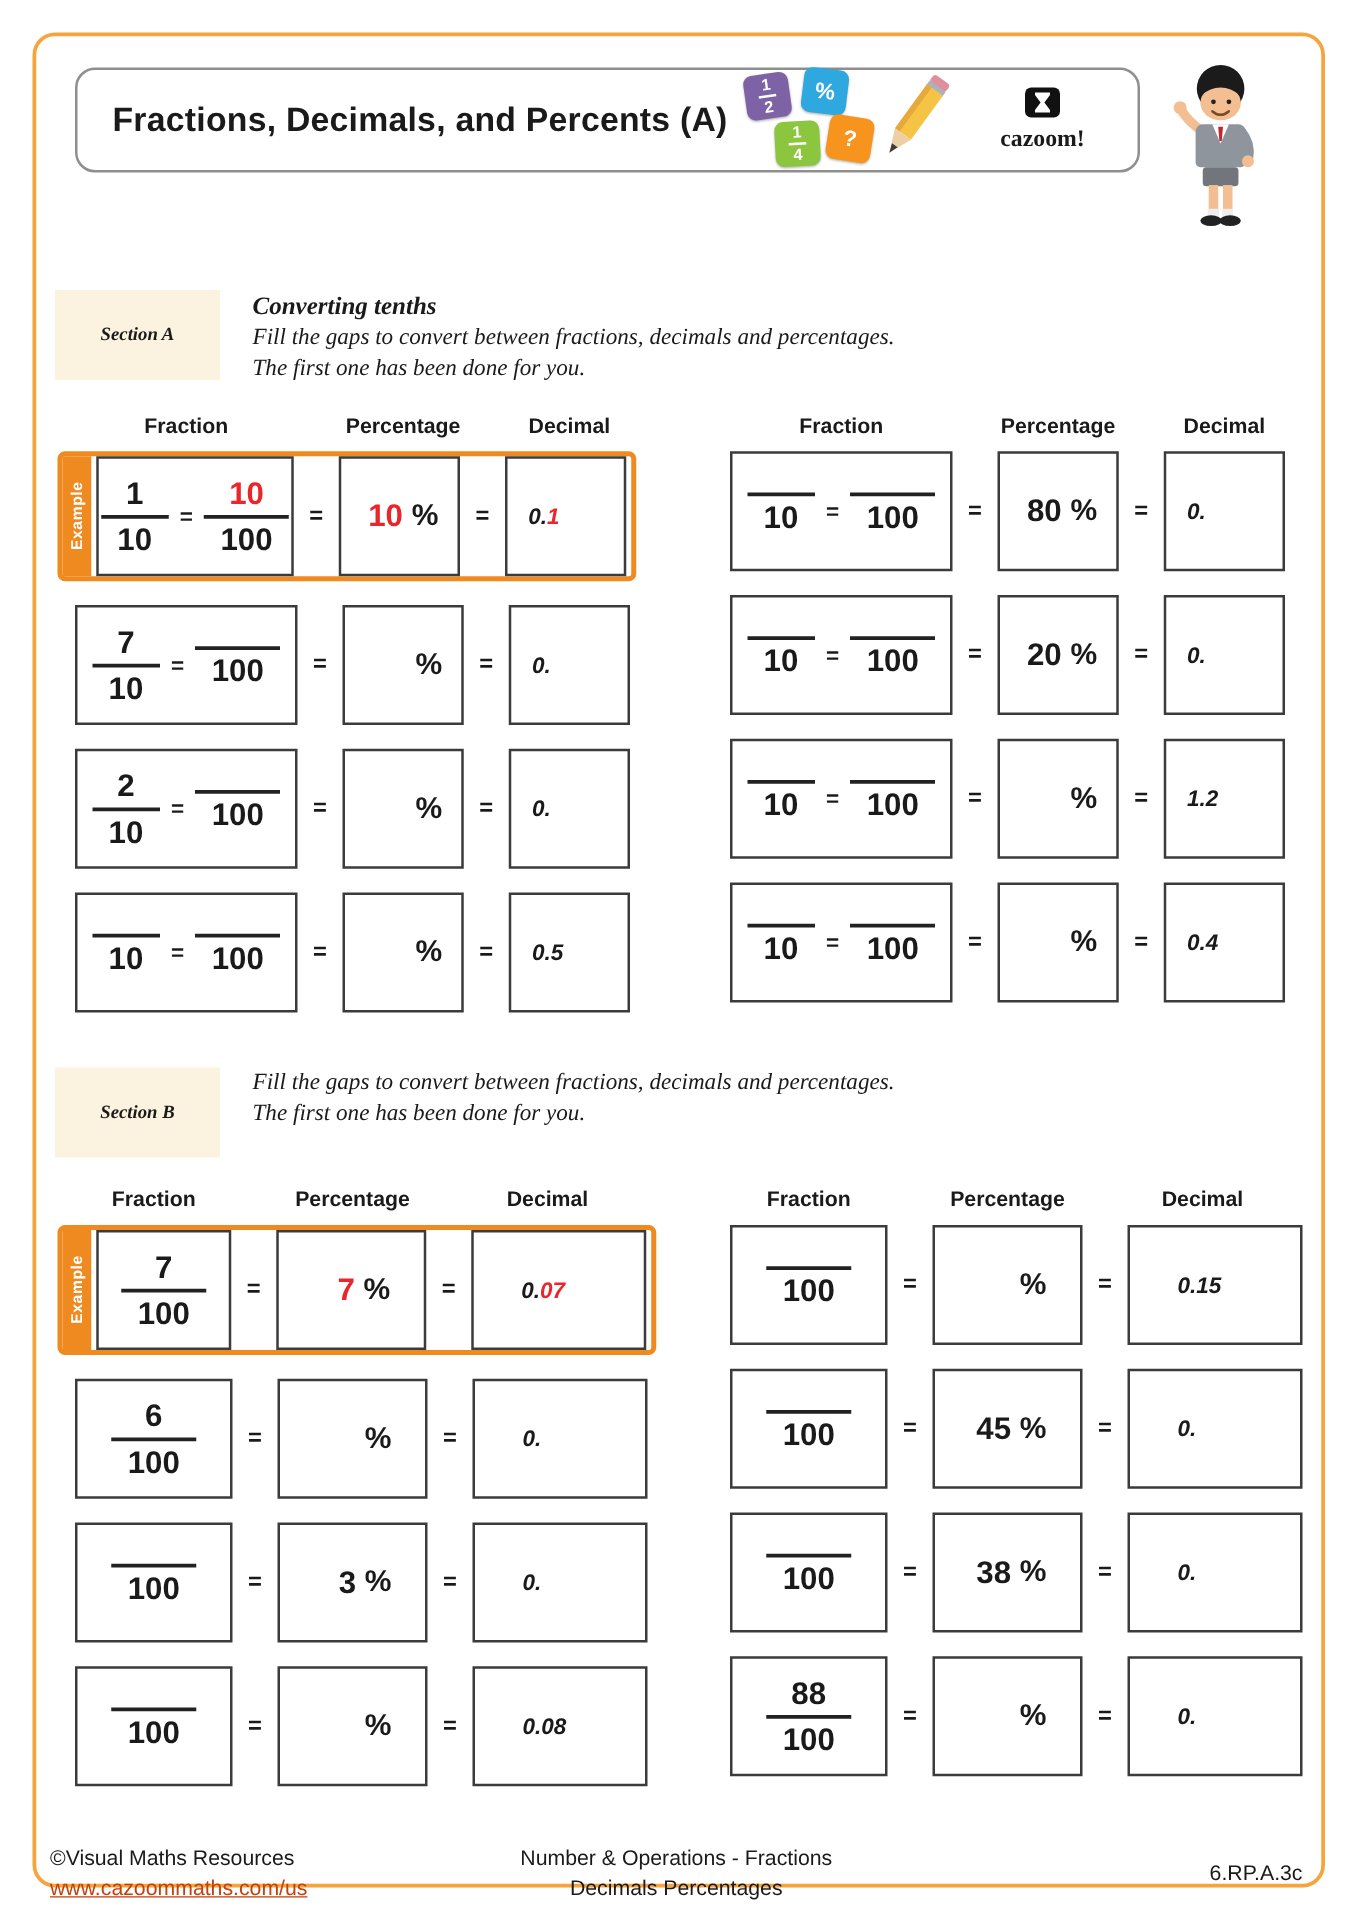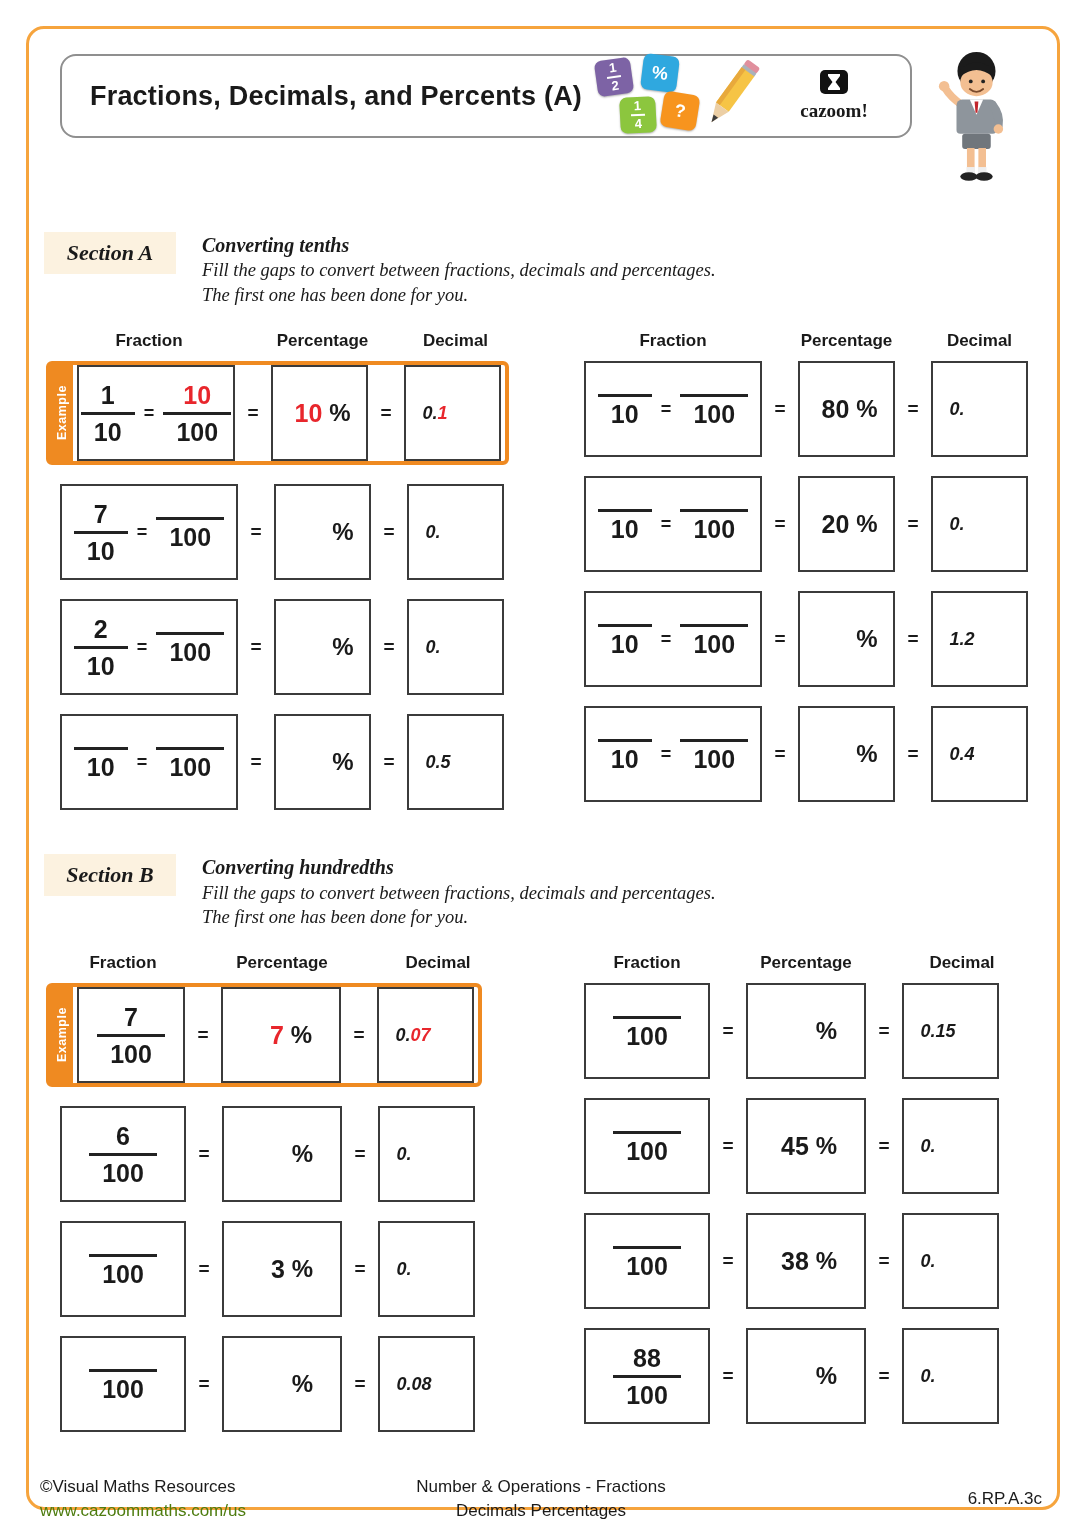--- a/index.html
+++ b/index.html
@@ -22,62 +22,62 @@
   .card-pct{left:48px;top:0;background:#2fa8df;transform:rotate(7deg);font-size:18px;}
   .card-quarter{left:26px;top:42px;background:#8cc63e;transform:rotate(-3deg);}
   .card-q{left:68px;top:38px;background:#f7941e;transform:rotate(9deg);font-size:18px;}
   .pencil{position:absolute;left:100px;top:-2px;}
   .logo{position:absolute;right:12px;top:14px;width:96px;text-align:center;}
   .logo-text{display:block;font-family:"Liberation Serif",serif;font-weight:bold;font-size:19px;margin-top:1px;}
   .boy{flex:none;margin-top:-4px;}
 
   
   .sec-intro{display:flex;gap:26px;margin-bottom:24px;}
-  .sec-label{background:#fcf2e0;margin-left:-16px;min-width:132px;height:42px;display:flex;align-items:center;justify-content:center;font-family:"Liberation Serif",serif;font-weight:bold;font-style:italic;font-size:22px;align-self:flex-start;padding:0 12px;box-sizing:border-box;}
+  .sec-label{background:#fcf2e0;margin-left:-16px;min-width:132px;height:72px;display:flex;align-items:center;justify-content:center;font-family:"Liberation Serif",serif;font-weight:bold;font-style:italic;font-size:15px;align-self:flex-start;padding:0 12px;box-sizing:border-box;}
   .sec-text{font-family:"Liberation Serif",serif;font-style:italic;font-size:18.5px;line-height:1.32;}
   .sec-head{font-weight:bold;font-size:20px;}
 
   
   .table{display:flex;gap:64px;margin-bottom:44px;}
   .group{width:460px;flex:none;}
   .col-heads{display:flex;margin-bottom:10px;font-weight:bold;font-size:17px;}
   .col-heads span{display:block;text-align:center;}
   .a .hf{width:178px}.a .hp{width:97px}.a .hd{width:97px}
   .b .hf{width:126px}.b .hp{width:120px}.b .hd{width:120px}
   .sp{width:36px;flex:none;}
   .rows{display:flex;flex-direction:column;gap:19px;align-items:flex-start;}
   .trow{display:flex;align-items:center;height:96px;}
   .box{border:2px solid #3b3b3b;height:96px;box-sizing:border-box;display:flex;align-items:center;justify-content:center;background:#fff;flex:none;}
   .fbox{width:178px;}
   .pbox{width:97px;}
   .dbox{width:97px;}
   .fbox-b{width:126px;}
   .pbox-b{width:120px;}
-  .dbox-b{width:97px;}
+  .dbox-b{width:140px;}
   .eqs{width:36px;text-align:center;font-weight:bold;font-size:19px;flex:none;}
   .eq-in{font-weight:bold;font-size:18px;margin:0 9px;}
   .frac{display:flex;flex-direction:column;align-items:center;font-weight:bold;font-size:25px;line-height:1.12;}
   .frac .num{border-bottom:3px solid #222;padding:0 5px 3px;min-width:44px;text-align:center;}
   .frac .den{padding-top:3px;}
   .frac.hund .num{min-width:58px;}
   .pval{font-weight:bold;font-size:25px;min-width:34px;text-align:right;}
   .psign{font-weight:bold;font-size:24px;margin-left:7px;}
   .dval{display:inline-block;font-weight:bold;font-size:18px;min-width:64px;padding-left:4px;font-style:italic;}
   .ans-red{color:#e8262c;}
   .example-row{display:flex;align-items:stretch;border:4px solid #ef8a21;border-radius:6px;margin-left:-14px;background:#fff;}
   .example-row .trow{padding:0 4px 0 4px;}
   .example-row .fbox{width:158px;}
   .example-row .fbox-b{width:108px;}
   .example-row .pval{color:#e8262c;}
   .ex-tab{width:23px;background:#ef8a21;color:#fff;font-size:12.5px;font-weight:bold;writing-mode:vertical-rl;transform:rotate(180deg);display:flex;align-items:center;justify-content:center;letter-spacing:.5px;}
 
   
   .footer{position:absolute;left:40px;right:44px;bottom:14px;font-size:17px;}
   .f-left{float:left;line-height:1.38;}
-  .f-link{color:#4d7c0f;cursor:pointer;}
+  .f-link{color:#c2410c;text-decoration:underline;cursor:pointer;}
   .f-center{position:absolute;left:50%;transform:translateX(-50%);text-align:center;line-height:1.38;bottom:0;}
   .f-right{float:right;margin-top:14px;}
 </style>
 </head>
 <body>
 
 <div class="sheet-border"></div>
 
 <div class="content">
 
@@ -363,21 +363,20 @@
           </div>
         </div>
 
       </div>
     </div>
   </div>
 
   <div class="sec-intro">
     <div class="sec-label">Section B</div>
     <div class="sec-text">
-      <div class="sec-head">Converting hundredths</div>
       <div>Fill the gaps to convert between fractions, decimals and percentages.</div>
       <div>The first one has been done for you.</div>
     </div>
   </div>
 
   <div class="table b">
 
     <div class="group">
       <div class="col-heads">
         <span class="hf">Fraction</span>

